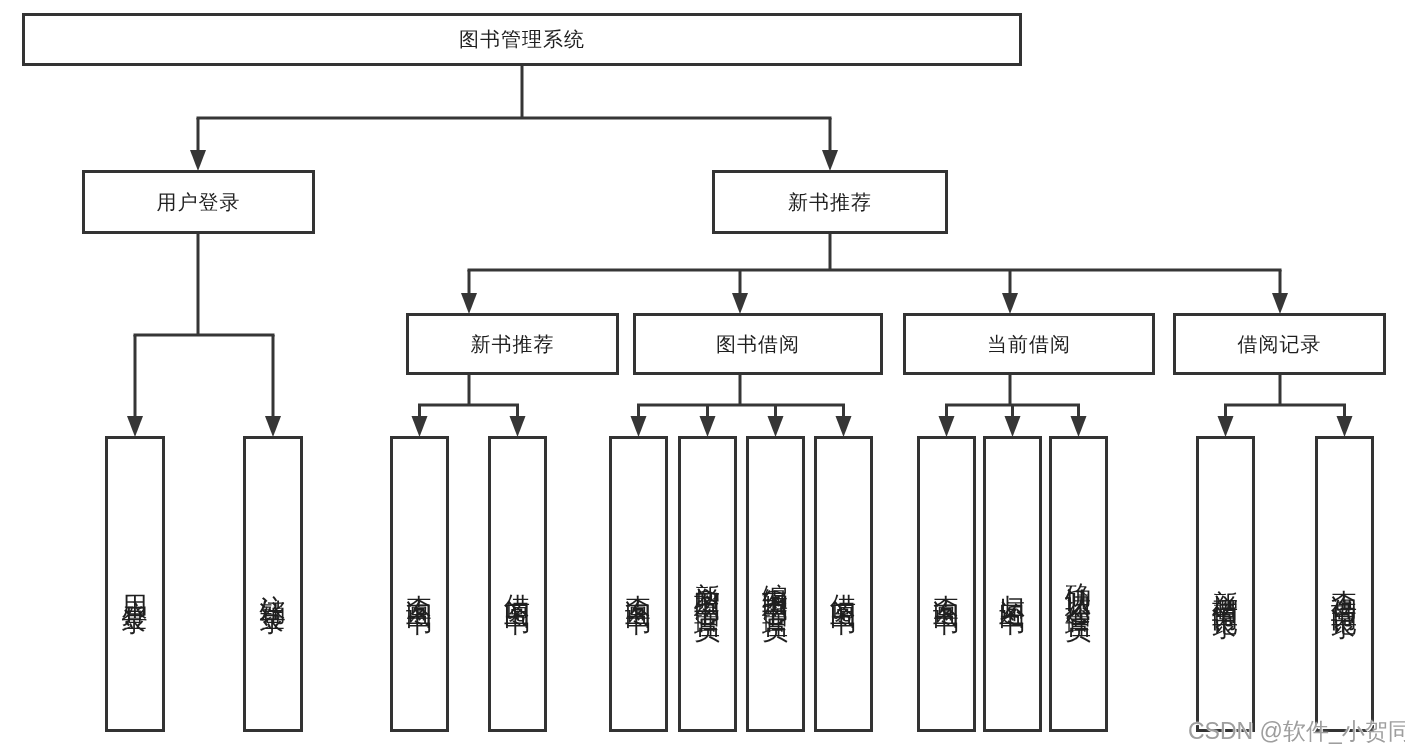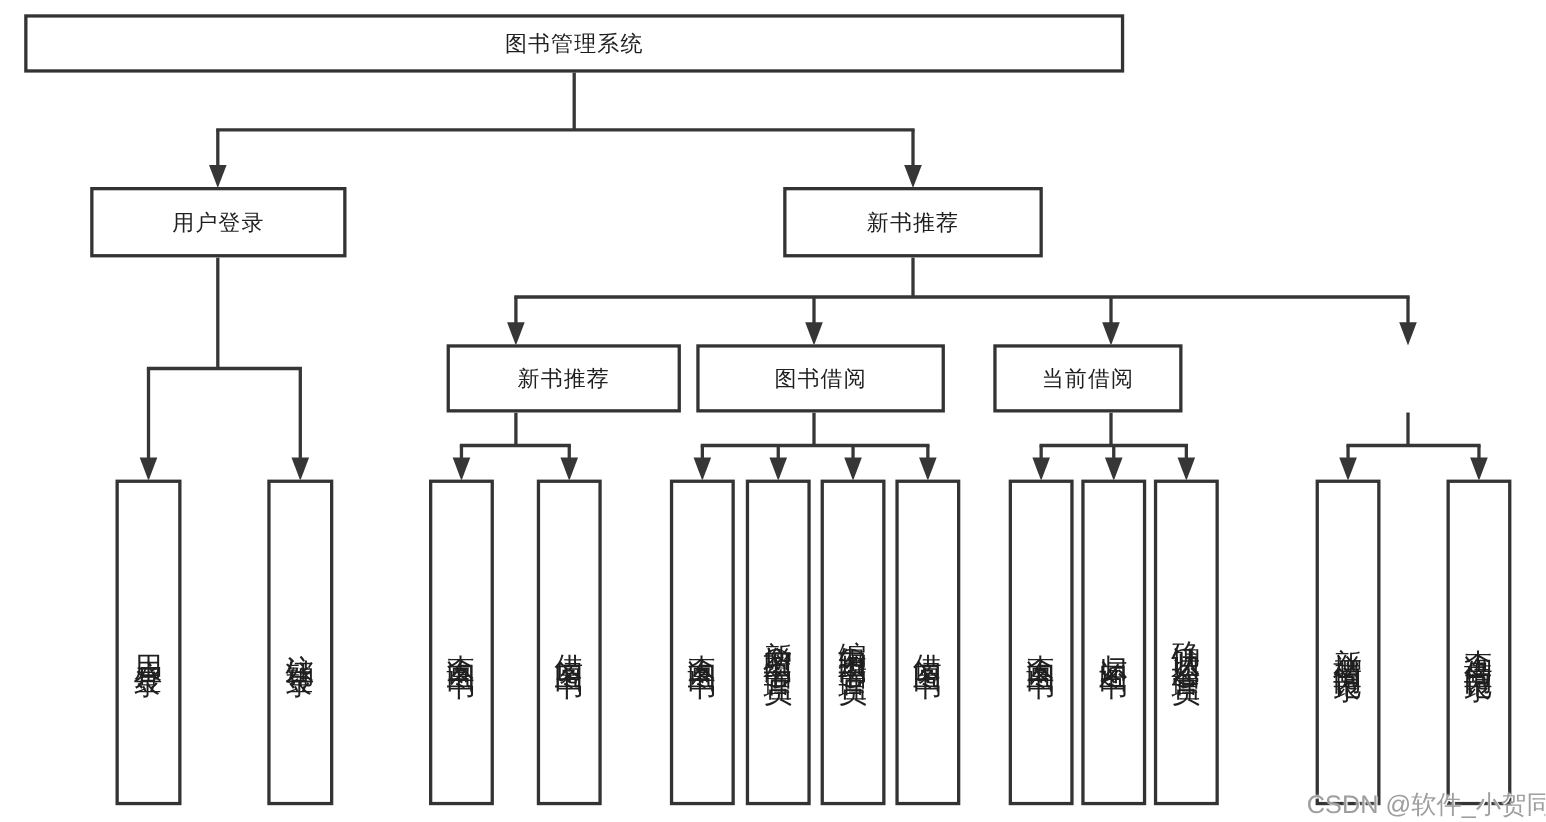--- a/index.html
+++ b/index.html
@@ -37,22 +37,22 @@
     text-orientation: mixed;
     font-size: 26px;
     letter-spacing: 5px;
     color: #1f1f1f;
     line-height: 1;
   }
   .root-box    { left: 22px;  top: 13px;  width: 1000px; height: 53px; }
   .lvl2-a      { left: 82px;  top: 170px; width: 233px;  height: 64px; }
   .lvl2-b      { left: 712px; top: 170px; width: 236px;  height: 64px; }
   .lvl3-a      { left: 363px; top: 313px; width: 213px;  height: 62px; margin-left: 43px; }
-  .lvl3-b      { left: 633px; top: 313px; width: 226px;  height: 62px; }
-  .lvl3-c      { left: 903px; top: 313px; width: 172px;  height: 62px; }
+  .lvl3-b      { left: 633px; top: 313px; width: 250px;  height: 62px; }
+  .lvl3-c      { left: 903px; top: 313px; width: 252px;  height: 62px; }
   .lvl3-d      { left: 1173px;top: 313px; width: 213px;  height: 62px; }
   .leaf        { top: 436px; width: 59px; height: 296px; }
   .leaf-1  { left: 105px; width: 60px; }
   .leaf-2  { left: 243px; width: 60px; }
   .leaf-3  { left: 390px; }
   .leaf-4  { left: 488px; }
   .leaf-5  { left: 609px; }
   .leaf-6  { left: 678px; }
   .leaf-7  { left: 746px; }
   .leaf-8  { left: 814px; }
@@ -156,20 +156,23 @@
 
   <div class="node lvl3-a">
     <span class="hlabel">新书推荐</span>
   </div>
   <div class="node lvl3-b">
     <span class="hlabel">图书借阅</span>
   </div>
   <div class="node lvl3-c">
     <span class="hlabel">当前借阅</span>
   </div>
+  <div class="node lvl3-d">
+    <span class="hlabel">借阅记录</span>
+  </div>
 
   <div class="node leaf leaf-1">
     <span class="vlabel">用户登录</span>
   </div>
   <div class="node leaf leaf-2">
     <span class="vlabel">注销登录</span>
   </div>
 
   <div class="node leaf leaf-3">
     <span class="vlabel">查询图书</span>

